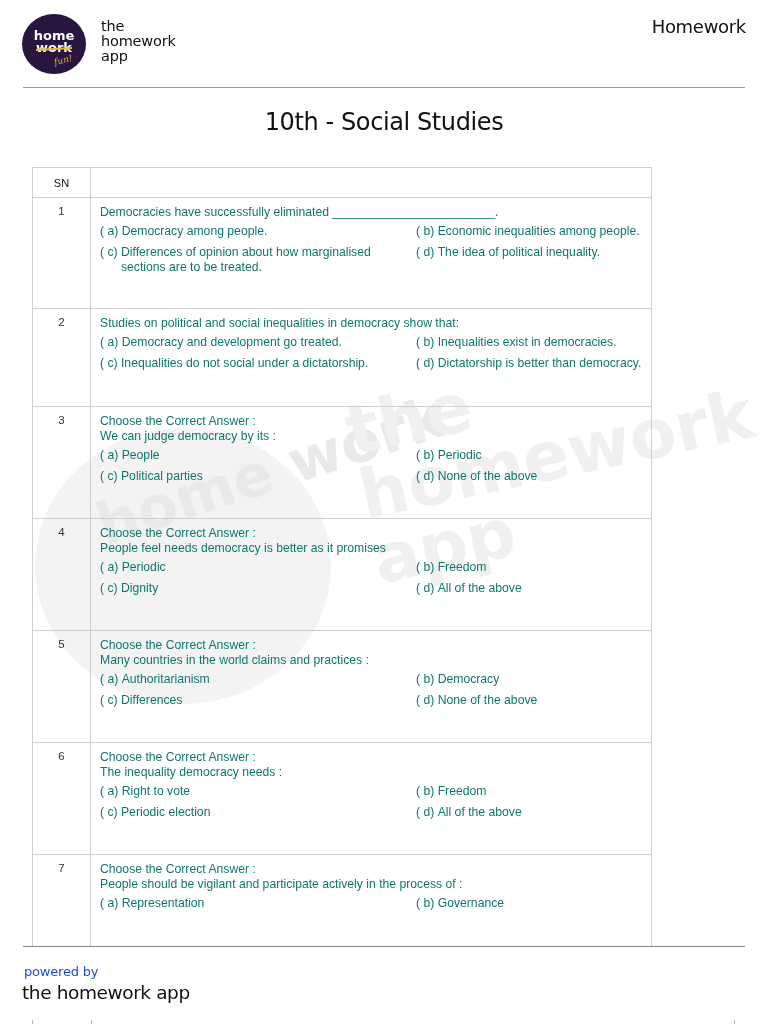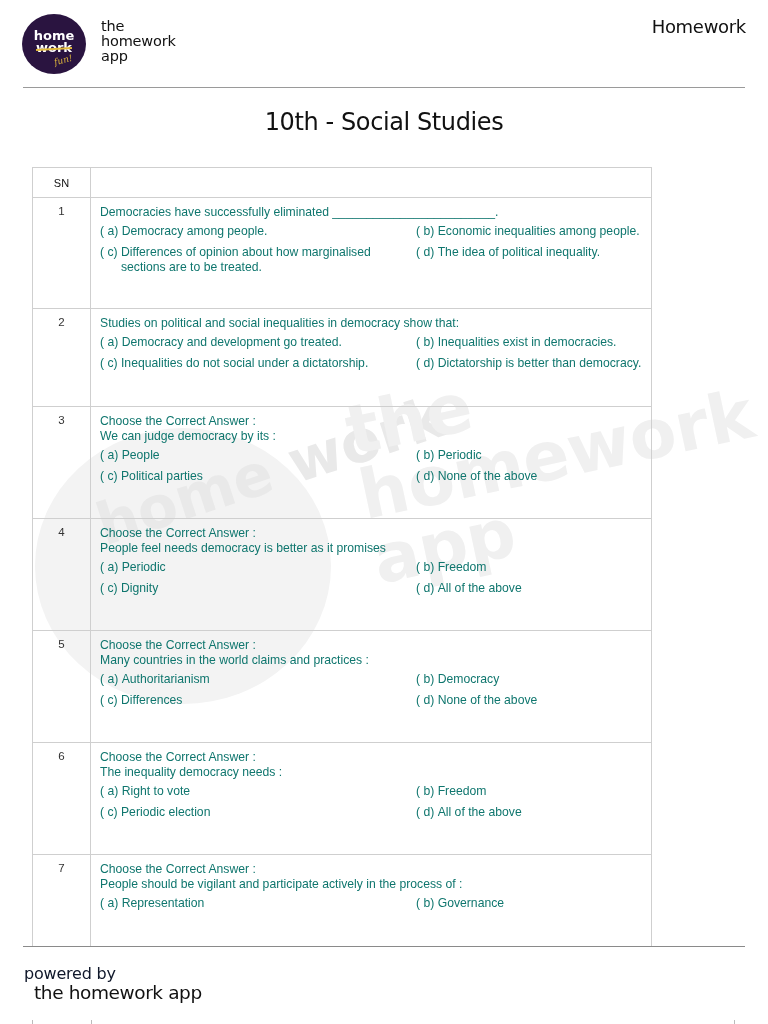--- a/index.html
+++ b/index.html
@@ -71,24 +71,24 @@
     .row-2 { height: 98px; }
     .row-3 { height: 112px; }
     .row-4 { height: 112px; }
     .row-5 { height: 112px; }
     .row-6 { height: 112px; }
     .row-7 { height: 92px; }
     .q-table tr.last td { border-bottom: none; }
     .hr-bottom { position: absolute; left: 23px; top: 946px; width: 722px; height: 1px; background: #8a8a8a; }
     .powered {
       position: absolute; left: 24px; top: 964px; font-family: "DejaVu Sans", sans-serif;
-      font-size: 16px; color: #0f172a; letter-spacing: -0.2px;
+      font-size: 13px; color: #1d4ed8; letter-spacing: -0.2px;
     }
     .footer-brand {
-      position: absolute; left: 34px; top: 982px; font-family: "DejaVu Sans", sans-serif;
+      position: absolute; left: 22px; top: 982px; font-family: "DejaVu Sans", sans-serif;
       font-size: 18.5px; color: #111; font-weight: 500; letter-spacing: -0.4px;
     }
     .tick { position: absolute; top: 1020px; width: 1px; height: 4px; background: #bbb; }
   </style>
 </head>
 <body>
 
 <div class="watermark">
   <div class="wm-circle"></div>
   <div class="wm-logo-text">

